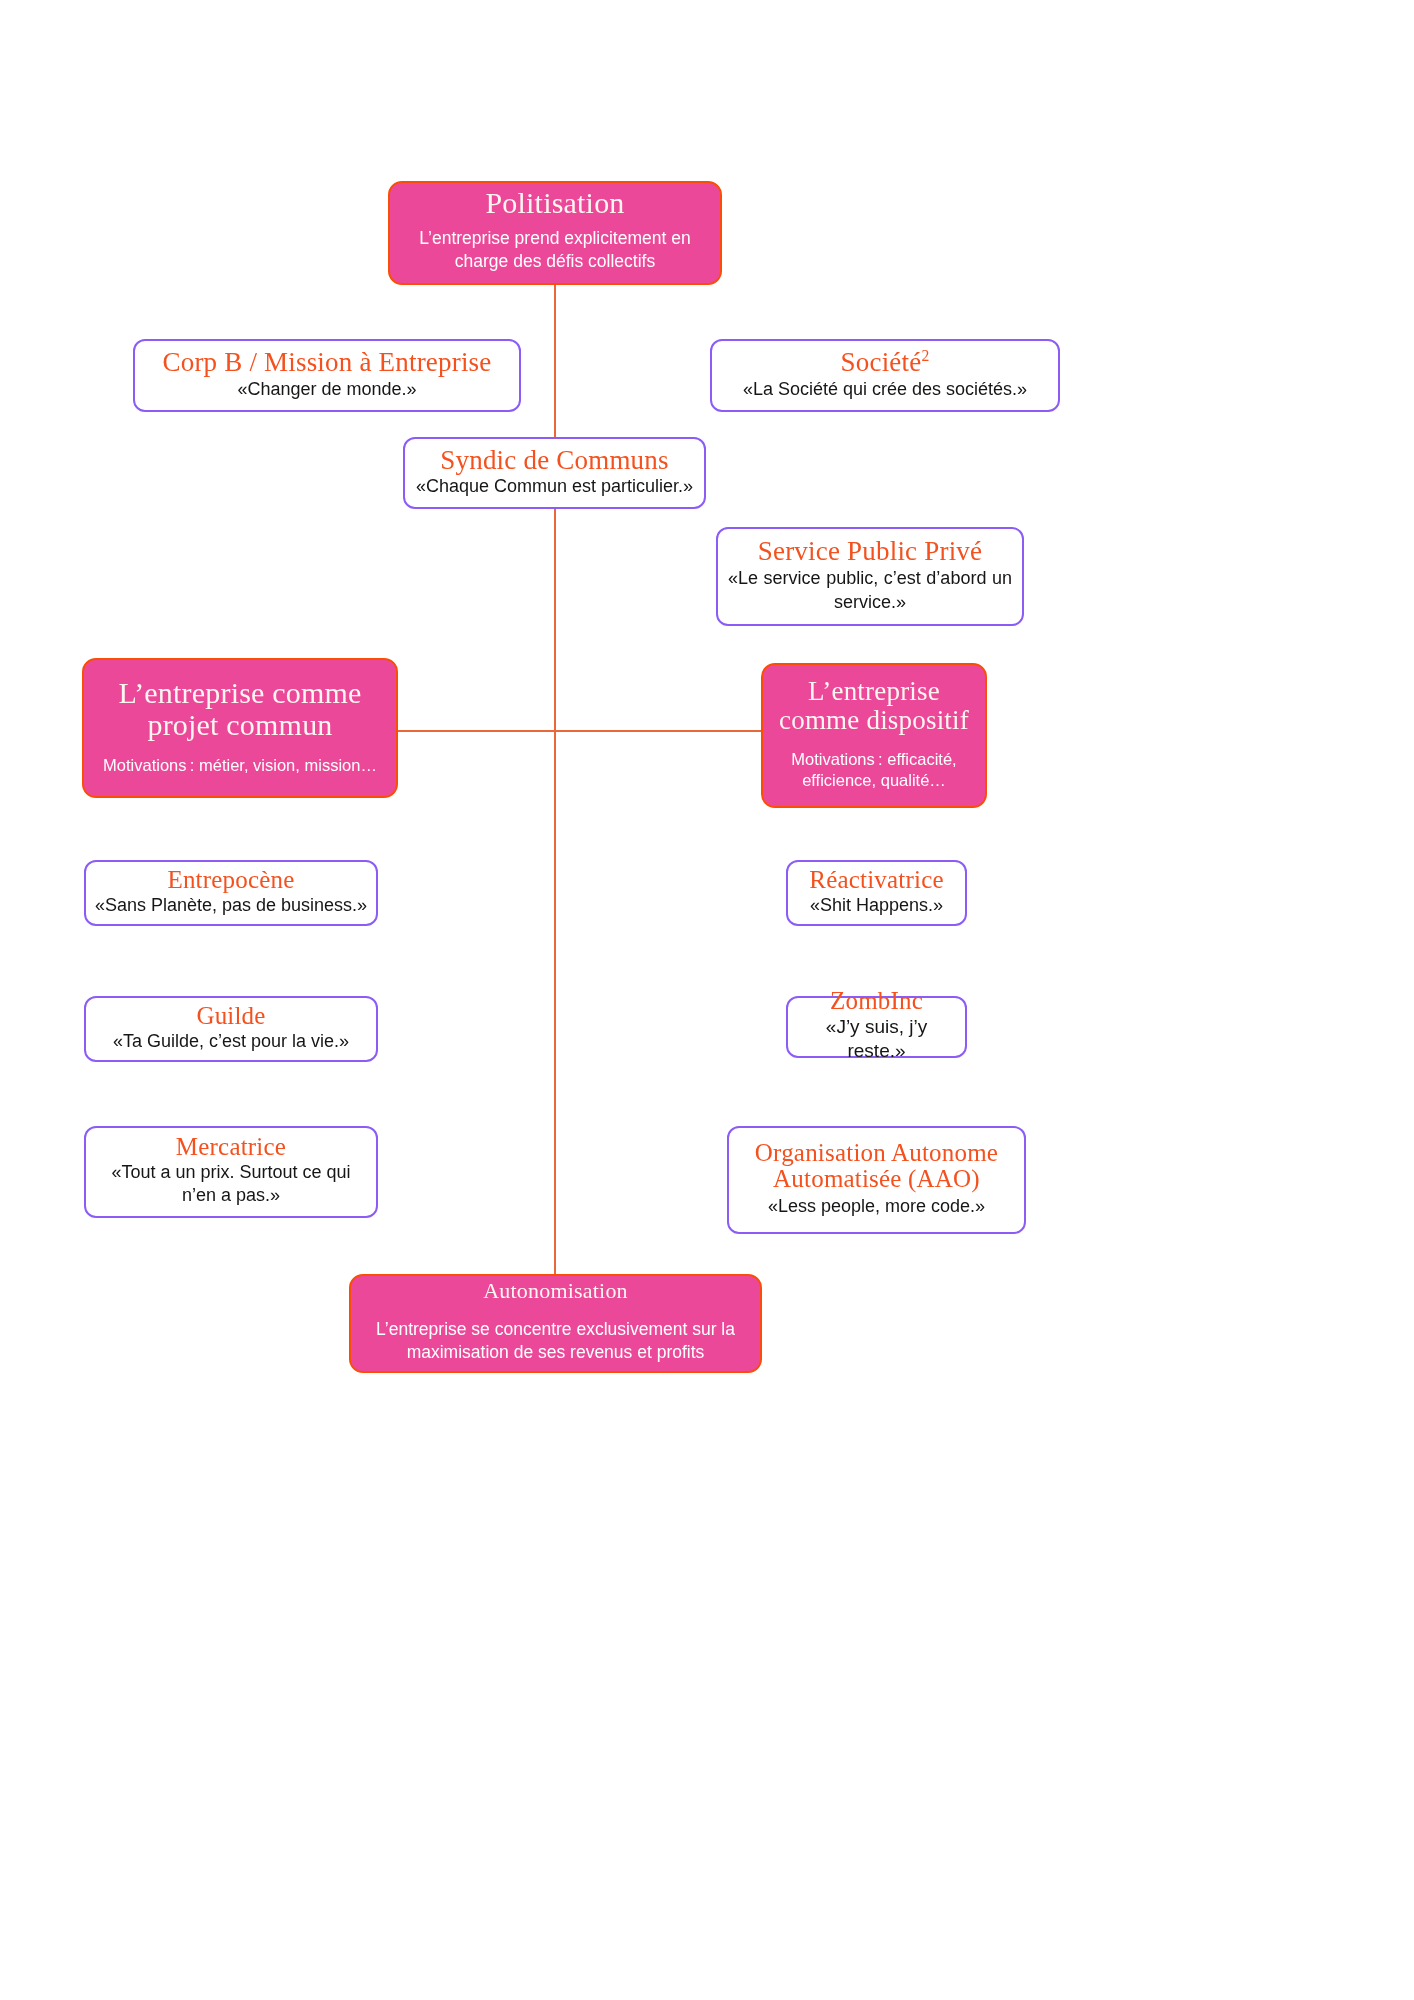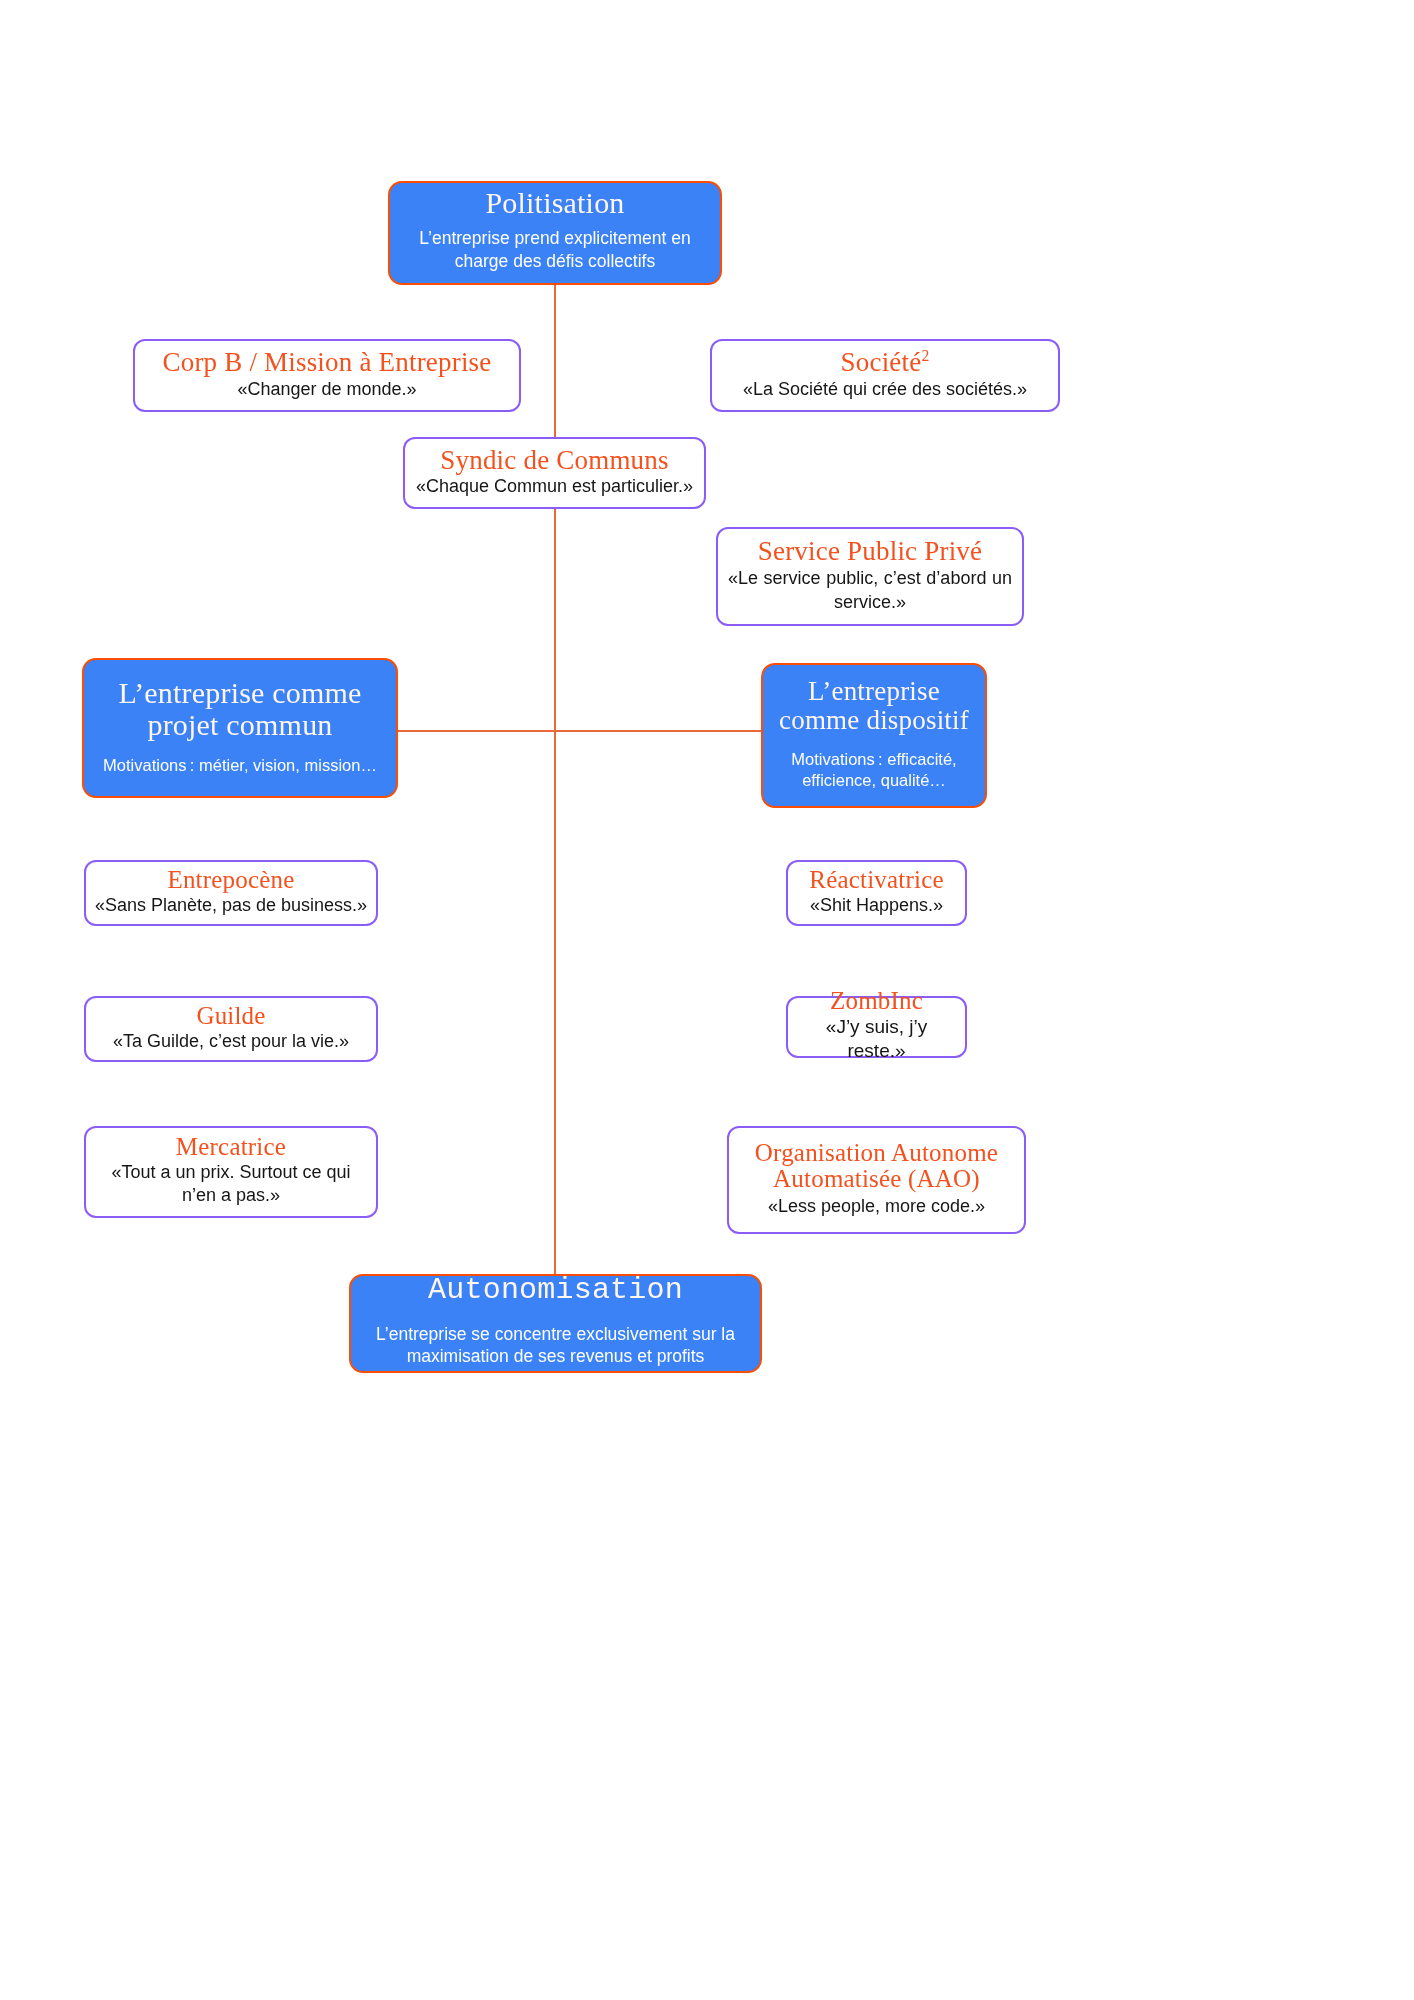--- a/index.html
+++ b/index.html
@@ -38,21 +38,21 @@
     box-sizing: border-box;
     text-align: center;
     border-radius: 12px;
     padding: 10px 14px 14px 14px;
     display: flex;
     flex-direction: column;
     justify-content: center;
   }
 
   .node.filled {
-    background: #3b82f6;
+    background: #ec4899;
     border: 2px solid #FA4E06;
     border-radius: 14px;
   }
   .node.outlined {
     background: #ffffff;
     border: 2px solid #8b5cf6;
   }
 
   .title {
     font-family: "Liberation Serif", serif;
@@ -161,21 +161,21 @@
     left: 727px; top: 1126px; width: 299px; height: 108px;
     padding: 4px 8px 6px 8px;
   }
   #n-aao .title { font-size: 25px; margin-bottom: 2px; }
   #n-aao .sub   { font-size: 18px; }
 
   #n-autonomisation {
     left: 349px; top: 1274px; width: 413px; height: 99px;
     padding: 8px 12px 12px 12px;
   }
-  #n-autonomisation .title { font-size: 30px; margin-bottom: 16px; font-family: Liberation Mono, monospace; }
+  #n-autonomisation .title { font-size: 22px; margin-bottom: 16px; }
   #n-autonomisation .sub   { font-size: 17.5px; }
 
 </style>
 </head>
 <body>
 
 <div id="canvas">
 
   <div class="line v" style="left:554px; top:285px; height:152px;"></div>
 

